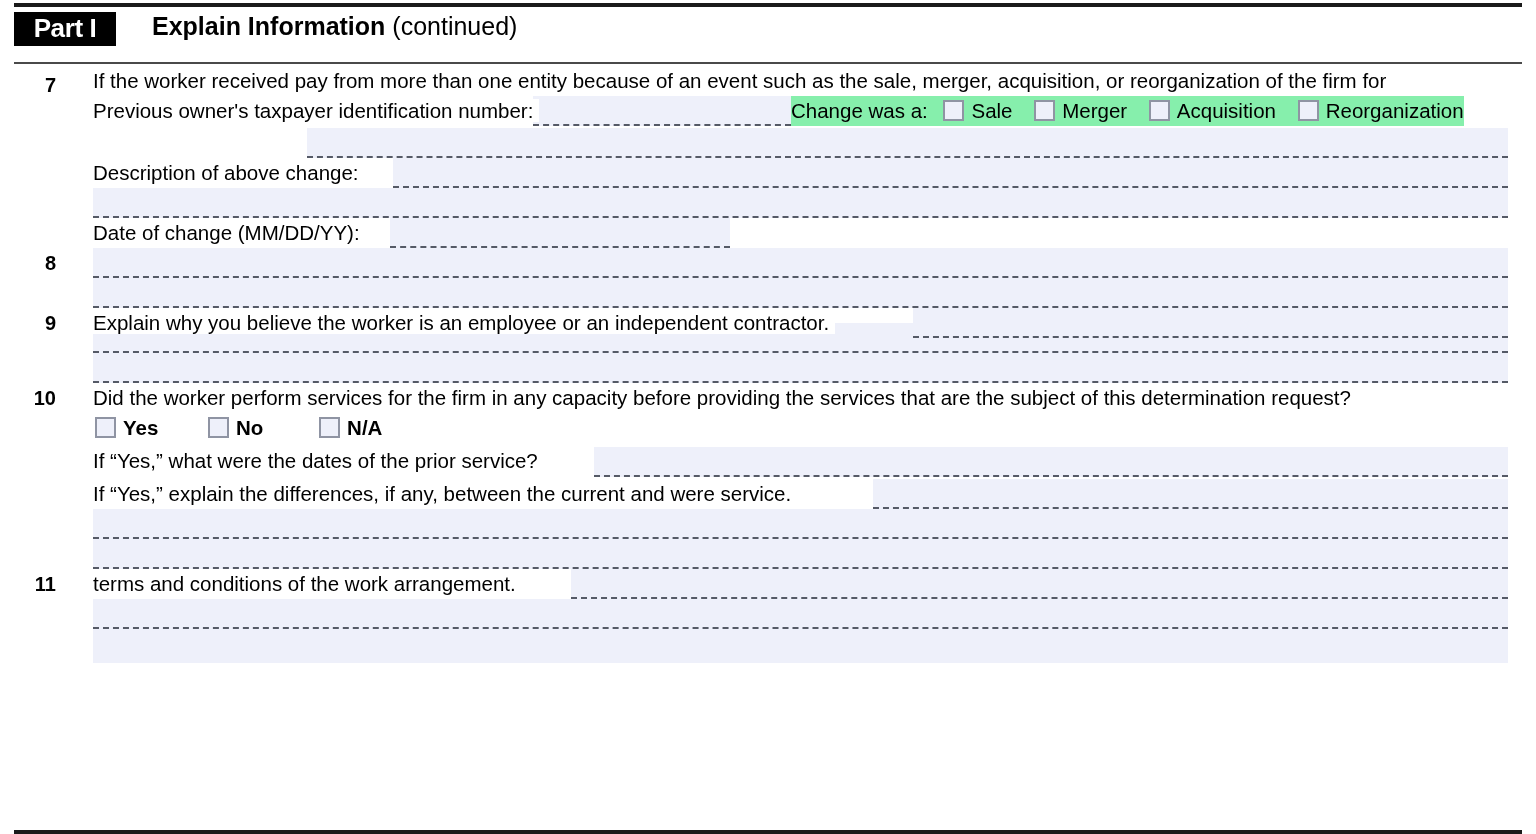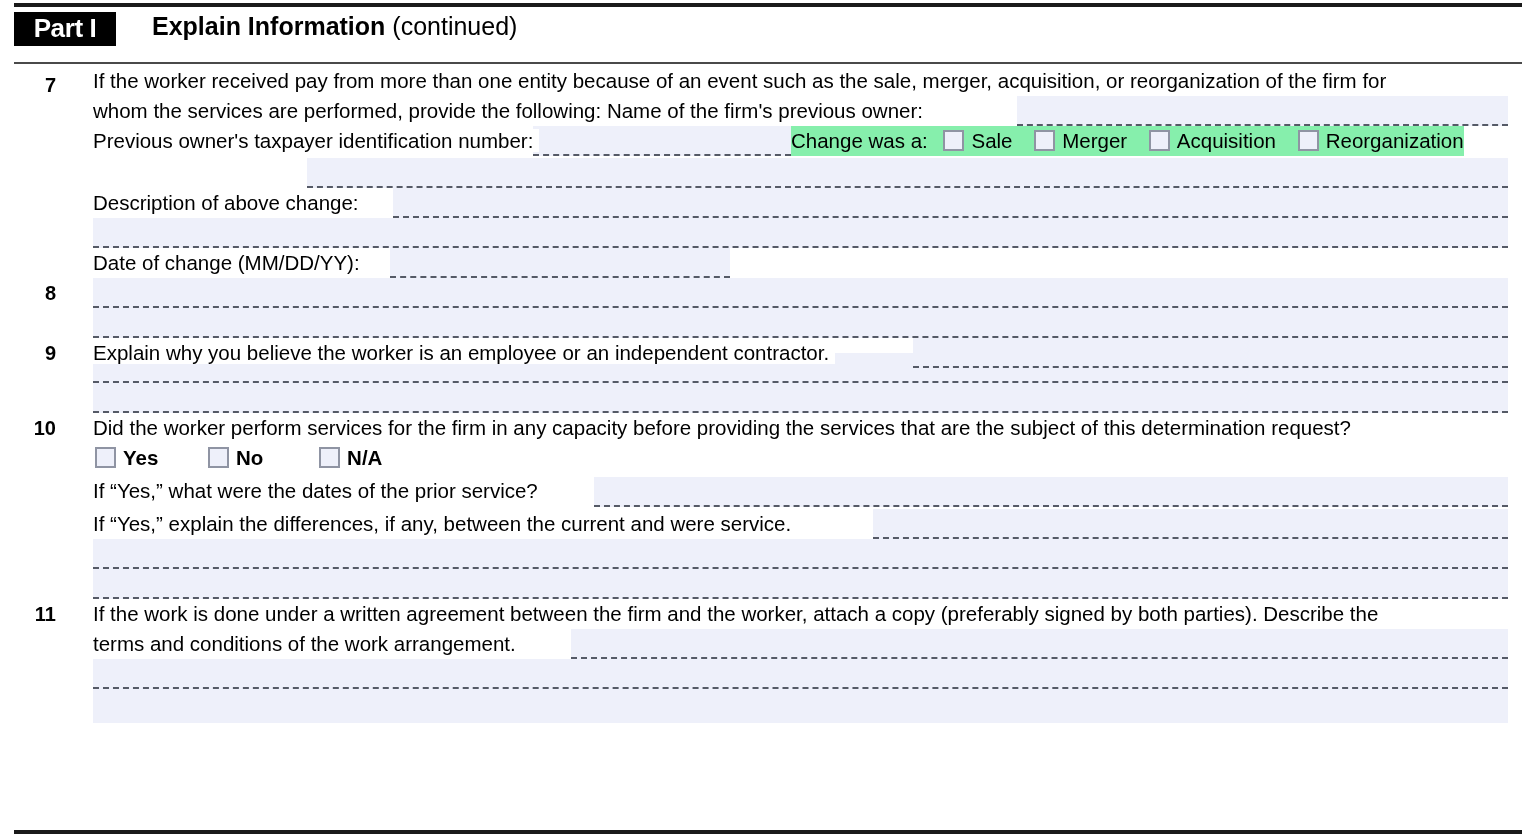--- a/index.html
+++ b/index.html
@@ -191,24 +191,20 @@
   <div class="body">
 
     <div class="item">
       <div class="num" style="top:4px;">7</div>
       <div class="content">
 
         <div class="ln" style="height:30px;">
           <span class="txt nobg">If the worker received pay from more than one entity because of an event such as the sale, merger, acquisition, or reorganization of the firm for</span>
         </div>
 
-        <div class="ln" style="height:30px;">
-          <div class="field" style="left:924px; right:0; top:0;"></div>
-          <span class="txt">whom the services are performed, provide the following: Name of the firm's previous owner:</span>
-        </div>
 
         <div class="ln" style="height:30px;">
           <div class="field" style="left:440px; width:258px; right:auto; top:0;"></div>
           <span class="txt">Previous owner's taxpayer identification number:</span>
           <span class="inline-group" style="position:absolute; left:698px; top:0;">
             <span class="cb-label" style="margin-right:10px;">Change was a:</span>
             <span class="cb"></span><span class="cb-label">Sale</span>
             <span class="cb"></span><span class="cb-label">Merger</span>
             <span class="cb"></span><span class="cb-label">Acquisition</span>
             <span class="cb"></span><span class="cb-label" style="margin-right:0;">Reorganization</span>
@@ -277,23 +273,20 @@
         </div>
       </div>
       <div class="row-blank"></div>
       <div class="row-blank"></div>
     </div>
 
     <div class="item">
       <div class="num" style="top:0px;">11</div>
       <div class="content">
         <div class="ln" style="height:30px;">
-          <span class="txt nobg">If the work is done under a written agreement between the firm and the worker, attach a copy (preferably signed by both parties). Describe the</span>
-        </div>
-        <div class="ln" style="height:30px;">
           <div class="field" style="left:478px; right:0; top:0;"></div>
           <span class="txt">terms and conditions of the work arrangement.</span>
         </div>
       </div>
       <div class="row-blank"></div>
       <div class="row-blank nodash" style="height:34px;"></div>
     </div>
 
   </div>
 </div>

